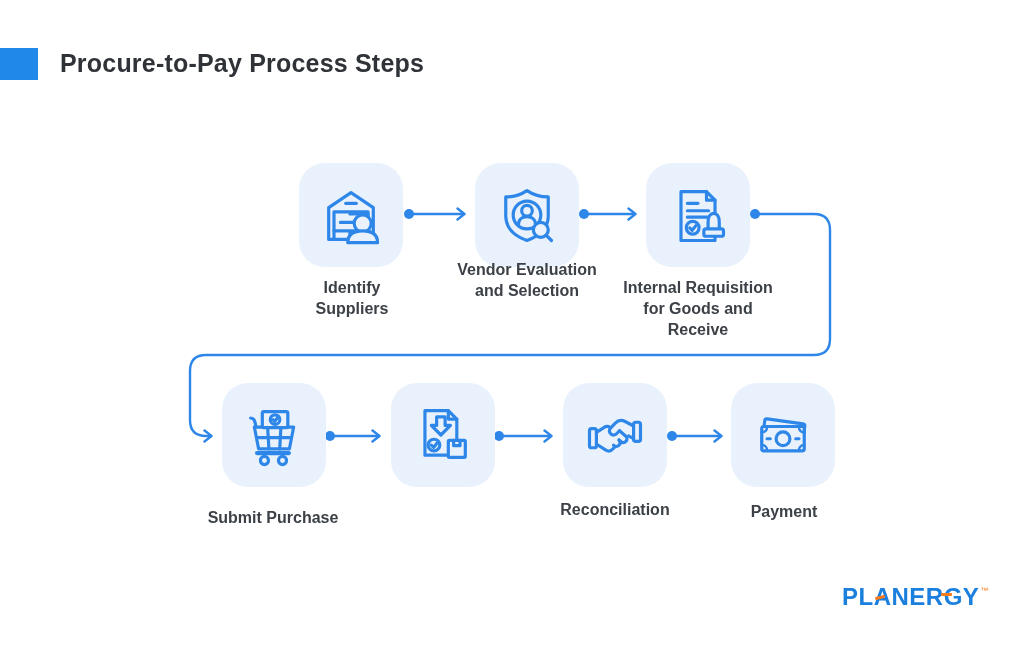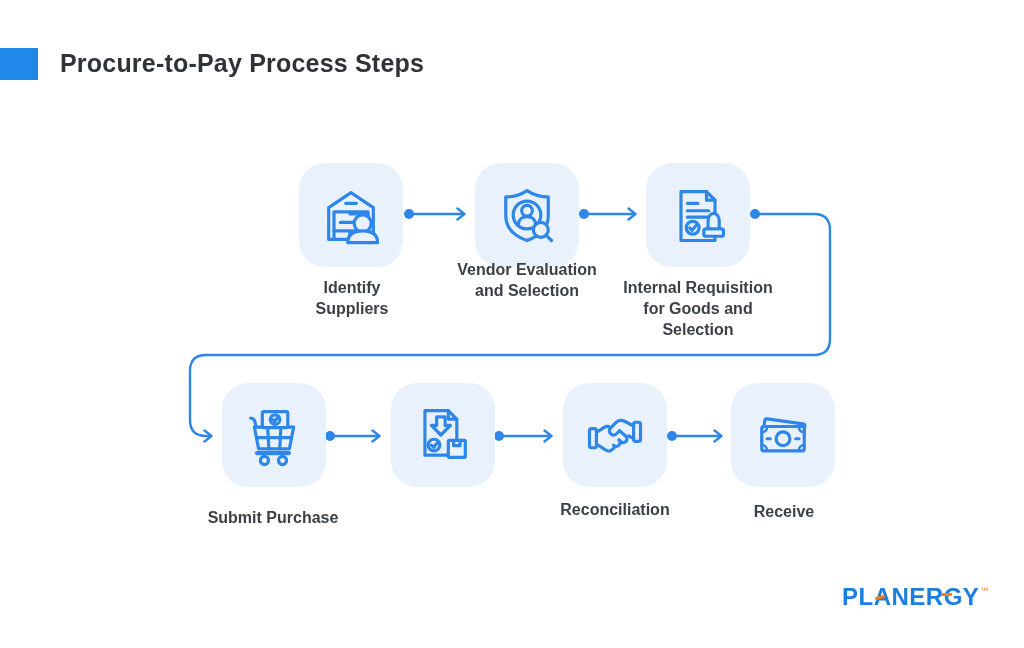--- a/index.html
+++ b/index.html
@@ -177,24 +177,24 @@
         <rect class="icbg" x="12" y="24" width="40" height="23" rx="2"></rect>
         <circle cx="32" cy="35.5" r="6.5"></circle>
         <path d="M17 35.5 H20 M44 35.5 H47"></path>
         <path d="M12 29.5 C15 29.5 17 27.5 17 24.5 M47 24.5 C47 27.5 49 29.5 52 29.5 M12 41.5 C15 41.5 17 43.5 17 46.5 M47 46.5 C47 43.5 49 41.5 52 41.5" stroke-width="2.4"></path>
       </g>
     </svg>
   </div>
 
   <div class="lbl l1">Identify Suppliers</div>
   <div class="lbl l2">Vendor Evaluation and Selection</div>
-  <div class="lbl l3">Internal Requisition for Goods and Selection</div>
+  <div class="lbl l3">Internal Requisition for Goods and Receive</div>
   <div class="lbl l4">Submit Purchase</div>
   <div class="lbl l6">Reconciliation</div>
-  <div class="lbl l7">Receive</div>
+  <div class="lbl l7">Payment</div>
 
   <div class="logo">
     <span class="logo-text">PLANERGY</span><span class="logo-tm">™</span>
     <span class="logo-accent-a"></span>
     <span class="logo-accent-g"></span>
   </div>
 
 </div>
 
 </body></html>

